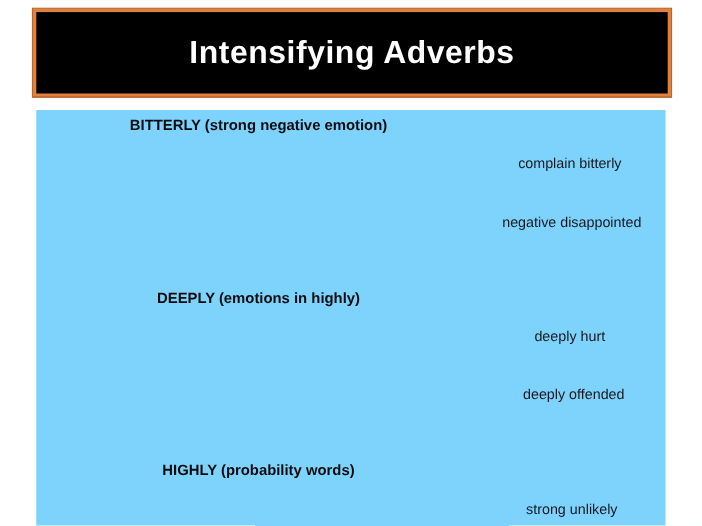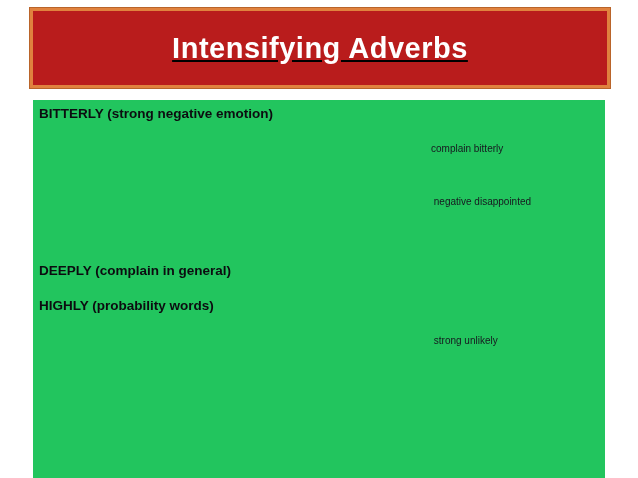--- a/index.html
+++ b/index.html
@@ -14,63 +14,64 @@
     height: 478px;
     background: #ffffff;
     overflow: hidden;
   }
   .header-box {
     position: absolute;
     left: 30px;
     top: 8px;
     width: 574px;
     height: 74px;
-    background: #b91c1c;
+    background: #000000;
     border: 3px solid #E0823E;
     outline: 1px solid #b9642a;
     box-sizing: content-box;
     display: flex;
     align-items: center;
     justify-content: center;
     text-decoration: underline;
   }
   .slide-title {
     color: #ffffff;
     font-weight: bold;
     font-size: 29px;
     letter-spacing: 0.5px;
   }
   .content-panel {
     position: absolute;
     left: 33px;
     top: 100px;
     width: 572px;
     height: 378px;
-    background: #22c55e;
+    background: #7dd3fc;
     box-sizing: border-box;
     padding: 5px 0 0 6px;
     overflow: hidden;
+    text-align: center;
   }
   .adverb-row {
     display: flex;
     margin-bottom: 17px;
   }
   .label-col {
     width: 392px;
     flex: 0 0 392px;
     font-weight: bold;
     color: #0c0c10;
     font-size: 13.5px;
     line-height: 17.5px;
     white-space: pre;
   }
   .examples-col {
     flex: 1;
     color: #17171f;
-    font-size: 10px;
+    font-size: 13px;
     line-height: 17.5px;
     white-space: pre;
   }
 </style>
 </head>
 <body>
 
 <div class="slide">
 
   <div class="header-box">
@@ -81,21 +82,25 @@
 
     <div class="adverb-row">
       <div class="label-col">BITTERLY (strong negative emotion)</div>
       <div class="examples-col">
         <div>complain bitterly</div>
         <div> negative disappointed</div>
       </div>
     </div>
 
     <div class="adverb-row">
-      <div class="label-col">DEEPLY (complain in general)</div>
+      <div class="label-col">DEEPLY (emotions in highly)</div>
+      <div class="examples-col">
+        <div>deeply hurt</div>
+        <div>  deeply offended</div>
+      </div>
     </div>
 
     <div class="adverb-row">
       <div class="label-col">HIGHLY (probability words)</div>
       <div class="examples-col">
         <div> strong unlikely</div>
         
       </div>
     </div>
 

